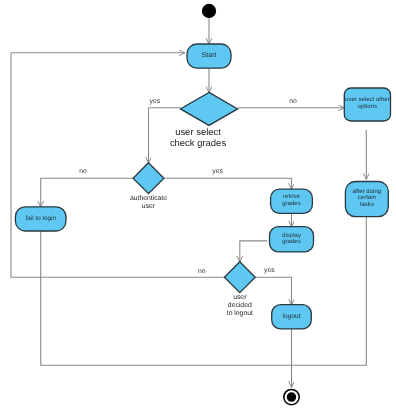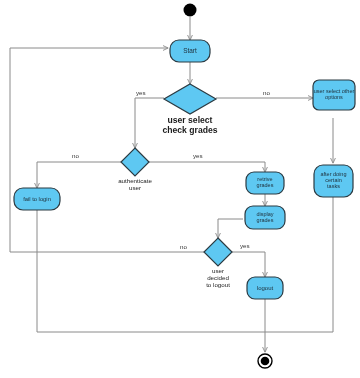--- a/index.html
+++ b/index.html
@@ -114,21 +114,21 @@
   <div class="nodelabel" style="left:14px;top:188px;width:46px;height:22px;font-size:5.8px;">fail to login</div>
 
   <div class="nodelabel" style="left:246px;top:172px;width:38px;height:22px;font-size:5.5px;">retrive
 grades</div>
 
   <div class="nodelabel" style="left:245px;top:206px;width:40px;height:23px;font-size:5.5px;">display
 grades</div>
 
   <div class="nodelabel" style="left:247px;top:277px;width:36px;height:22px;font-size:6px;">logout</div>
 
-  <div class="decisionlabel" style="left:150px;top:116px;width:80px;font-size:8.6px;font-weight:bold;">user select
+  <div class="decisionlabel" style="left:140px;top:116px;width:80px;font-size:8.6px;font-weight:normal;">user select
 check grades</div>
 
   <div class="decisionlabel" style="left:105px;top:178px;width:60px;font-size:6.2px;">authenticate
 user</div>
 
   <div class="decisionlabel" style="left:190px;top:268px;width:56px;font-size:6.2px;">user
 decided
 to logout</div>
 
   <div class="edgelabel" style="left:136px;top:90px;">yes</div>

